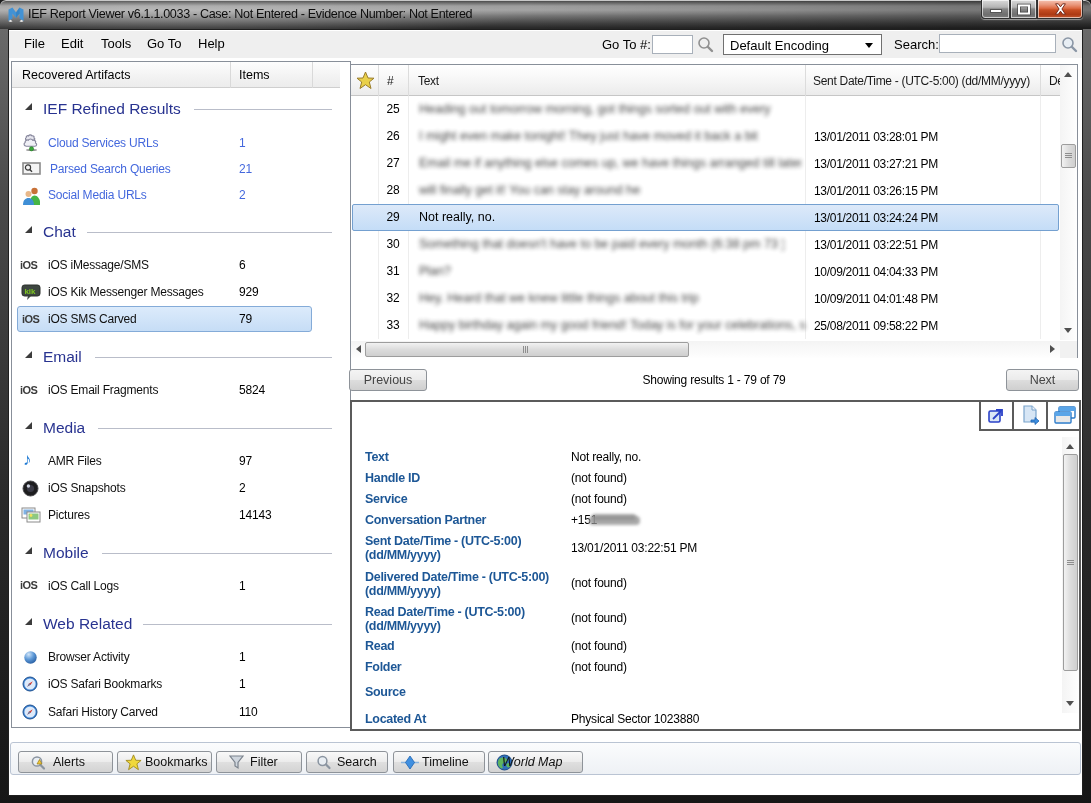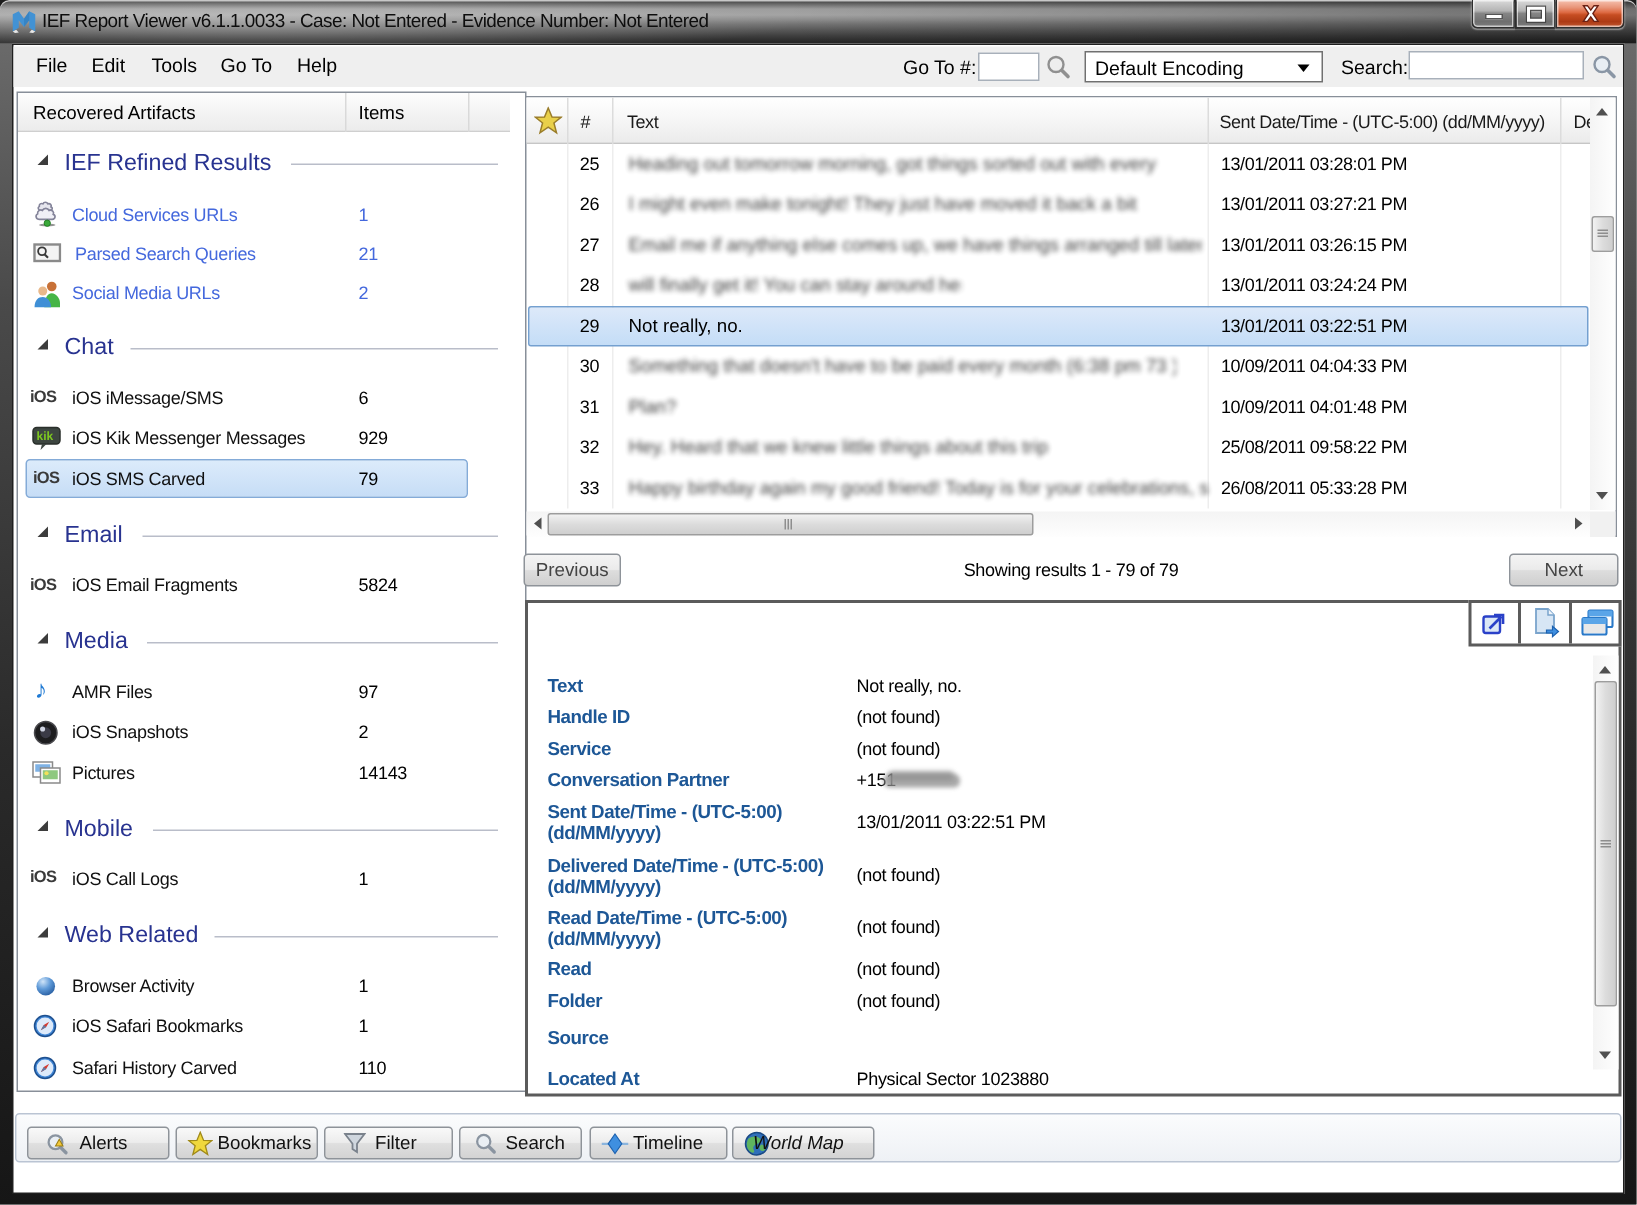--- a/index.html
+++ b/index.html
@@ -58,21 +58,21 @@
 
 
 #table { left:341px; top:34px; width:728px; height:294px; background:#fff; border:1px solid #888f99; }
 #thead { position:absolute; left:0; top:0; width:709px; height:31px;
   background:linear-gradient(180deg,#ffffff,#f5f5f5 55%,#ebebeb);
   border-bottom:1px solid #c6c6c6; }
 .thdiv { position:absolute; top:0; width:1px; height:31px; background:#dcdcdc; }
 .bdiv  { position:absolute; top:31px; width:1px; height:243px; background:#ededed; }
 .hlabel { position:absolute; top:9px; font-size:12px; letter-spacing:-0.3px; color:#1a1a1a; }
 .rownum { position:absolute; width:30px; text-align:center; font-size:12px; letter-spacing:-0.2px; color:#000; }
-.rowdate { position:absolute; left:463px; font-size:12px; letter-spacing:-0.3px; color:#000; }
+.rowdate { position:absolute; left:463px; font-size:12px; letter-spacing:-0.3px; color:#000;margin-top:28px; }
 .blr { position:absolute; font-size:12.5px; color:#2d2d2d; filter:blur(1.9px); opacity:0.9; white-space:nowrap; overflow:hidden; height:15px; }
 #trsel { position:absolute; left:1px; top:139px; width:707px; height:27px; border:1px solid #74a0d0; border-radius:2px;
   background:linear-gradient(180deg,#dde9f9,#c4ddf7); }
 
 
 .sbtrack { position:absolute; background:linear-gradient(90deg,#f4f4f4,#fefefe); }
 .sbtrackh { position:absolute; background:linear-gradient(180deg,#f4f4f4,#fefefe); }
 .sbthumb { position:absolute; background:linear-gradient(90deg,#f2f2f2,#dcdcdc 50%,#cfcfcf); border:1px solid #9d9d9d; border-radius:2px; }
 .sbthumbh { position:absolute; background:linear-gradient(180deg,#f2f2f2,#dcdcdc 50%,#cfcfcf); border:1px solid #9d9d9d; border-radius:2px; }
 .arr { position:absolute; width:0; height:0; }
@@ -316,21 +316,21 @@
     <div class="arr" style="left:713px;top:263px;border-left:4.5px solid transparent;border-right:4.5px solid transparent;border-top:5px solid #505050;"></div>
 
     <div class="sbtrackh" style="left:0;top:276px;width:709px;height:17px;"></div>
     <div class="arr" style="left:5px;top:280px;border-top:4.5px solid transparent;border-bottom:4.5px solid transparent;border-right:5px solid #505050;"></div>
     <div class="sbthumbh" style="left:14px;top:277px;width:324px;height:15px;"></div>
     <div style="position:absolute;left:172px;top:281px;width:1px;height:7px;background:#8e8e8e;box-shadow:2px 0 0 #8e8e8e,4px 0 0 #8e8e8e;"></div>
     <div class="arr" style="left:699px;top:280px;border-top:4.5px solid transparent;border-bottom:4.5px solid transparent;border-left:5px solid #505050;"></div>
     <div style="position:absolute;left:709px;top:276px;width:17px;height:17px;background:#f1f1f1;"></div>
   </div>
 
-  <div class="wbtn" style="left:340px;top:339px;width:65px;padding-top:3px;color:#444;">Previous</div>
+  <div class="wbtn" style="left:340px;top:339px;width:78px;padding-top:3px;color:#444;">Previous</div>
   <div class="abs" style="left:340px;top:343px;width:730px;text-align:center;font-size:12px;letter-spacing:-0.2px;">Showing results 1 - 79 of 79</div>
   <div class="wbtn" style="left:997px;top:339px;width:73px;padding-top:3px;color:#444;">Next</div>
 
   <div id="details" class="abs">
     <div class="dlabel" style="top:48px;">Text</div>
       <div class="dval" style="top:48px;">Not really, no.</div>
     <div class="dlabel" style="top:69px;">Handle ID</div>
       <div class="dval" style="top:69px;">(not found)</div>
     <div class="dlabel" style="top:90px;">Service</div>
       <div class="dval" style="top:90px;">(not found)</div>

